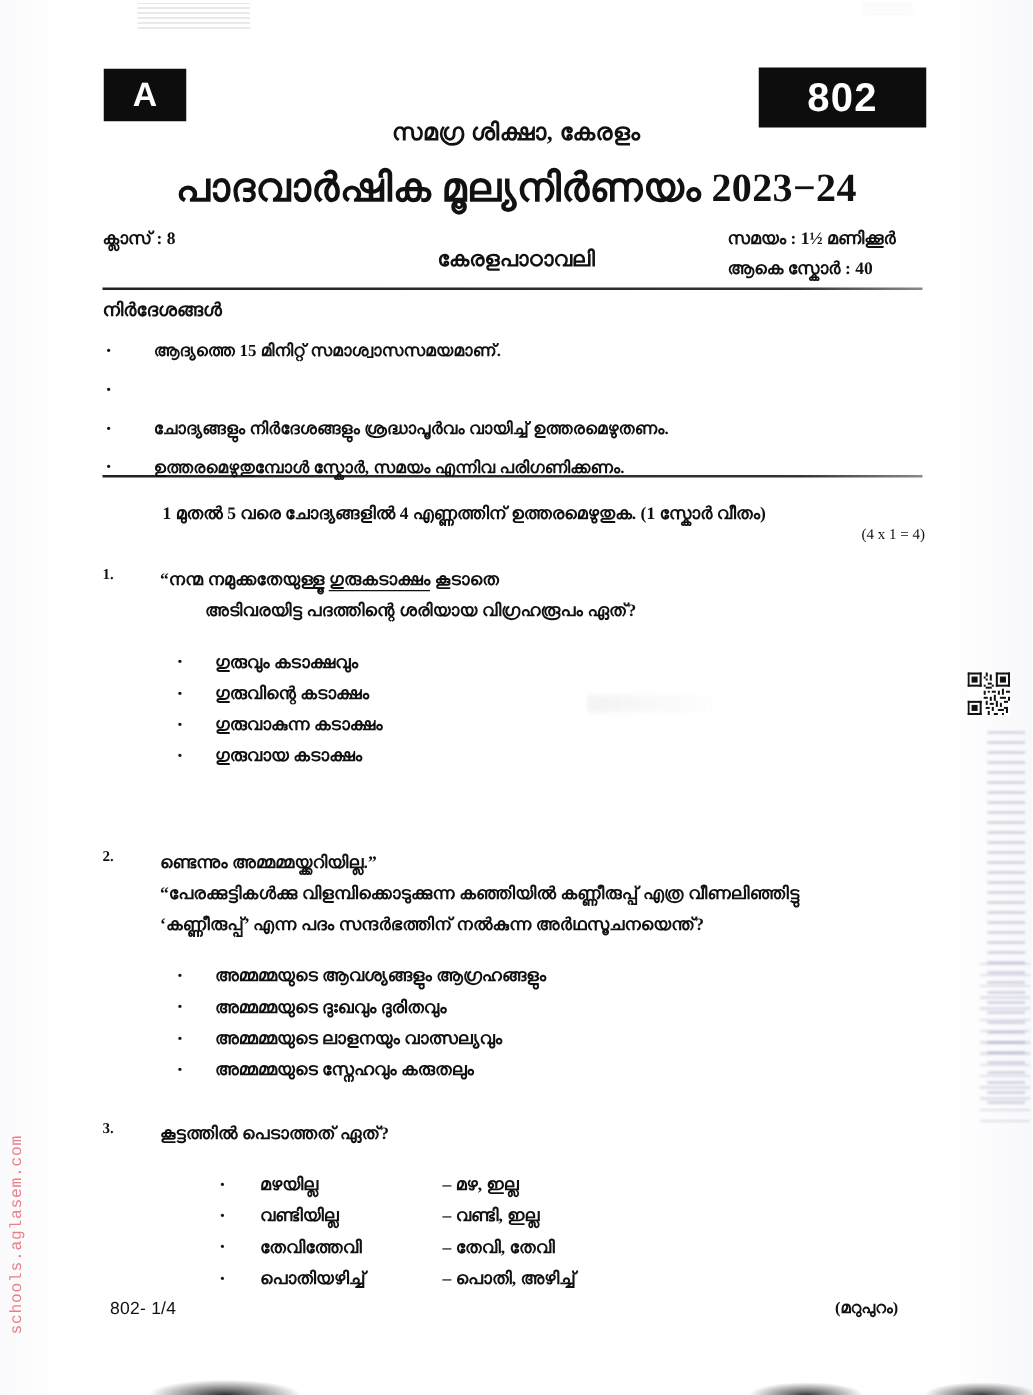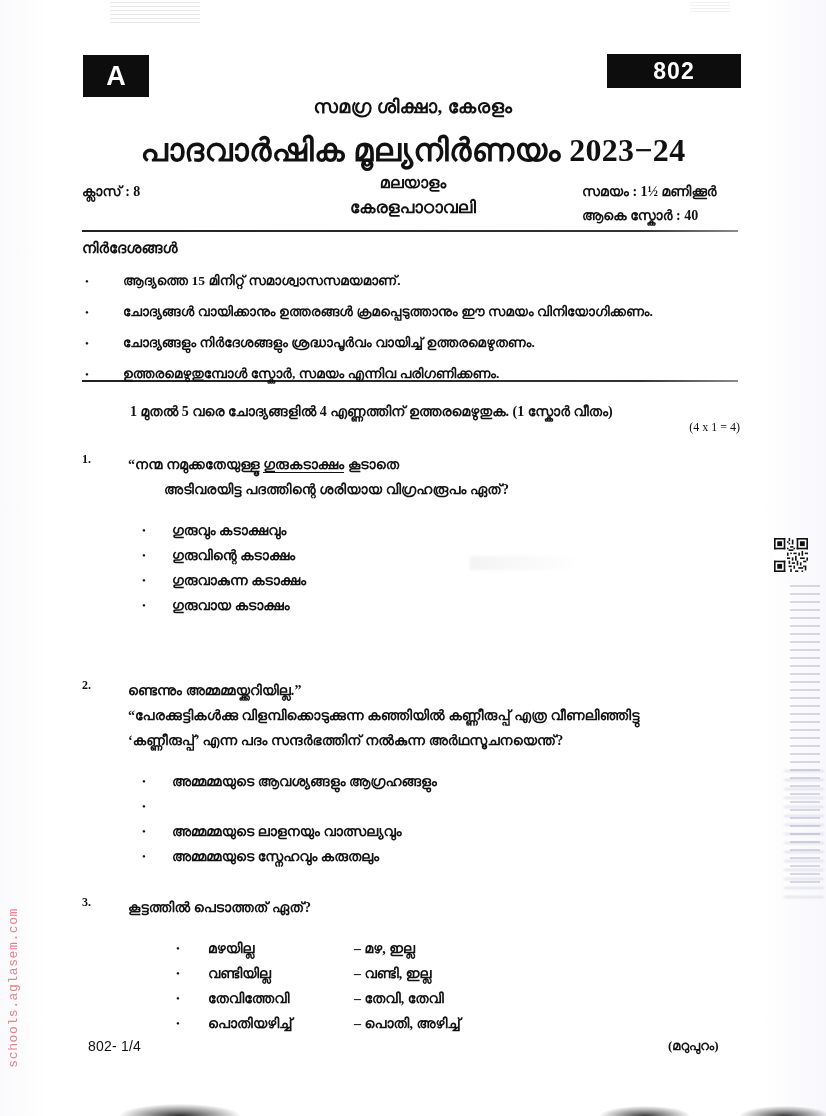--- a/index.html
+++ b/index.html
@@ -85,22 +85,22 @@
     display:flex;align-items:center;justify-content:center;
     font-family:"Liberation Sans", sans-serif;
     font-weight:bold;
     box-shadow:0 0 0 1px #0d0d0d;
   }
   #set-code{
     left:84px;top:56px;width:64px;height:40px;
     font-size:27px;
   }
   #paper-code{
-    left:608px;top:55px;width:132px;height:32px;
-    font-size:23px;letter-spacing:1px;
+    left:608px;top:55px;width:132px;height:46px;
+    font-size:32px;letter-spacing:1px;
   }
 
   
   .mal{font-family:"Liberation Serif", serif;}
   .hdr-org{
     position:absolute;left:0;right:0;top:96px;
     text-align:center;font-size:19px;font-weight:bold;
     letter-spacing:.4px;
   }
   .hdr-title{
@@ -241,38 +241,36 @@
   <div class="scan-smudge"></div>
   <div class="scan-bottom"></div>
   <div class="scan-bottom2"></div>
   <div class="scan-bottom3"></div>
 
   <div class="code-box" id="set-code">A</div>
   <div class="code-box" id="paper-code">802</div>
 
   <div class="hdr-org mal">സമഗ്ര ശിക്ഷാ, കേരളം</div>
   <div class="hdr-title mal">പാദവാർഷിക മൂല്യനിർണയം 2023−24</div>
-  <div class="hdr-subject mal">മലയാളം</div>
   <div class="hdr-book mal">കേരളപാഠാവലി</div>
   <div class="hdr-class mal">ക്ലാസ് : 8</div>
   <div class="hdr-time mal">സമയം : 1½ മണിക്കൂർ</div>
   <div class="hdr-marks mal">ആകെ സ്കോർ : 40</div>
 
   <div class="rule" id="rule-top"></div>
   <div class="rule" id="rule-bottom"></div>
 
   <div class="instr-heading mal">നിർദേശങ്ങൾ</div>
   <div class="instr-list" id="instructions-list">
       <div class="instr-item">
         <span class="instr-bullet">•</span>
         <span class="instr-text mal">ആദ്യത്തെ 15 മിനിറ്റ് സമാശ്വാസസമയമാണ്.</span>
       </div>
       <div class="instr-item">
         <span class="instr-bullet">•</span>
-        <span class="instr-text mal">ചോദ്യങ്ങൾ വായിക്കാനും ഉത്തരങ്ങൾ ക്രമപ്പെടുത്താനും ഈ സമയം വിനിയോഗിക്കണം.</span>
       </div>
       <div class="instr-item">
         <span class="instr-bullet">•</span>
         <span class="instr-text mal">ചോദ്യങ്ങളും നിർദേശങ്ങളും ശ്രദ്ധാപൂർവം വായിച്ച് ഉത്തരമെഴുതണം.</span>
       </div>
       <div class="instr-item">
         <span class="instr-bullet">•</span>
         <span class="instr-text mal">ഉത്തരമെഴുതുമ്പോൾ സ്കോർ, സമയം എന്നിവ പരിഗണിക്കണം.</span>
       </div>
     </div>
@@ -311,20 +309,21 @@
         <div class="q-line mal"><span>ണ്ടെന്നും അമ്മമ്മയ്ക്കറിയില്ല.”</span></div>
         <div class="q-line mal"><span>“പേരക്കുട്ടികൾക്കു വിളമ്പിക്കൊടുക്കുന്ന കഞ്ഞിയിൽ കണ്ണീരുപ്പ് എത്ര വീണലിഞ്ഞിട്ടു</span></div>
         <div class="q-line mal"><span>‘കണ്ണീരുപ്പ്’ എന്ന പദം സന്ദർഭത്തിന് നൽകുന്ന അർഥസൂചനയെന്ത്?</span></div>
         <div class="opts">
           <div class="opt">
             <span class="opt-bullet">•</span>
             <span class="opt-text mal">അമ്മമ്മയുടെ ആവശ്യങ്ങളും ആഗ്രഹങ്ങളും</span>
           </div>
           <div class="opt">
             <span class="opt-bullet">•</span>
+            <span class="opt-text mal">അമ്മമ്മയുടെ ദുഃഖവും ദുരിതവും</span>
           </div>
           <div class="opt">
             <span class="opt-bullet">•</span>
             <span class="opt-text mal">അമ്മമ്മയുടെ ലാളനയും വാത്സല്യവും</span>
           </div>
           <div class="opt">
             <span class="opt-bullet">•</span>
             <span class="opt-text mal">അമ്മമ്മയുടെ സ്നേഹവും കരുതലും</span>
           </div>
         </div>

